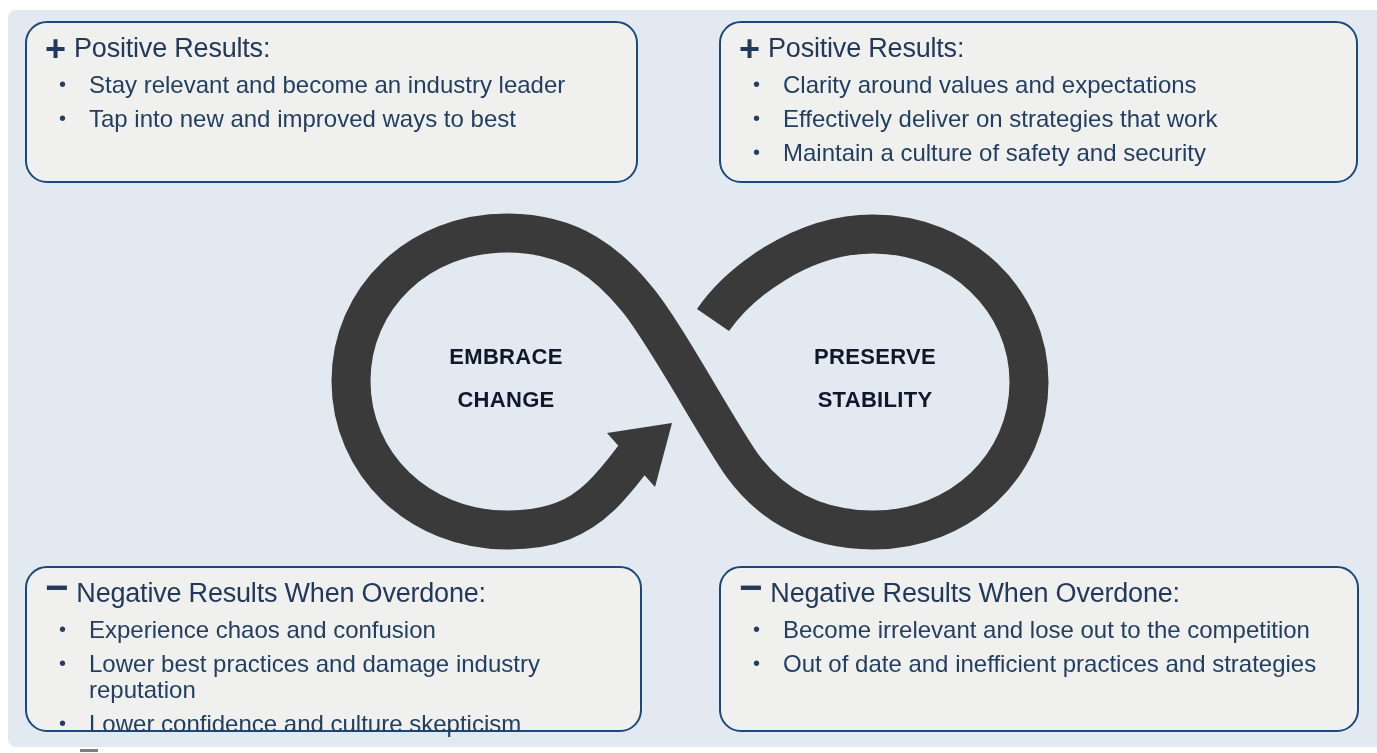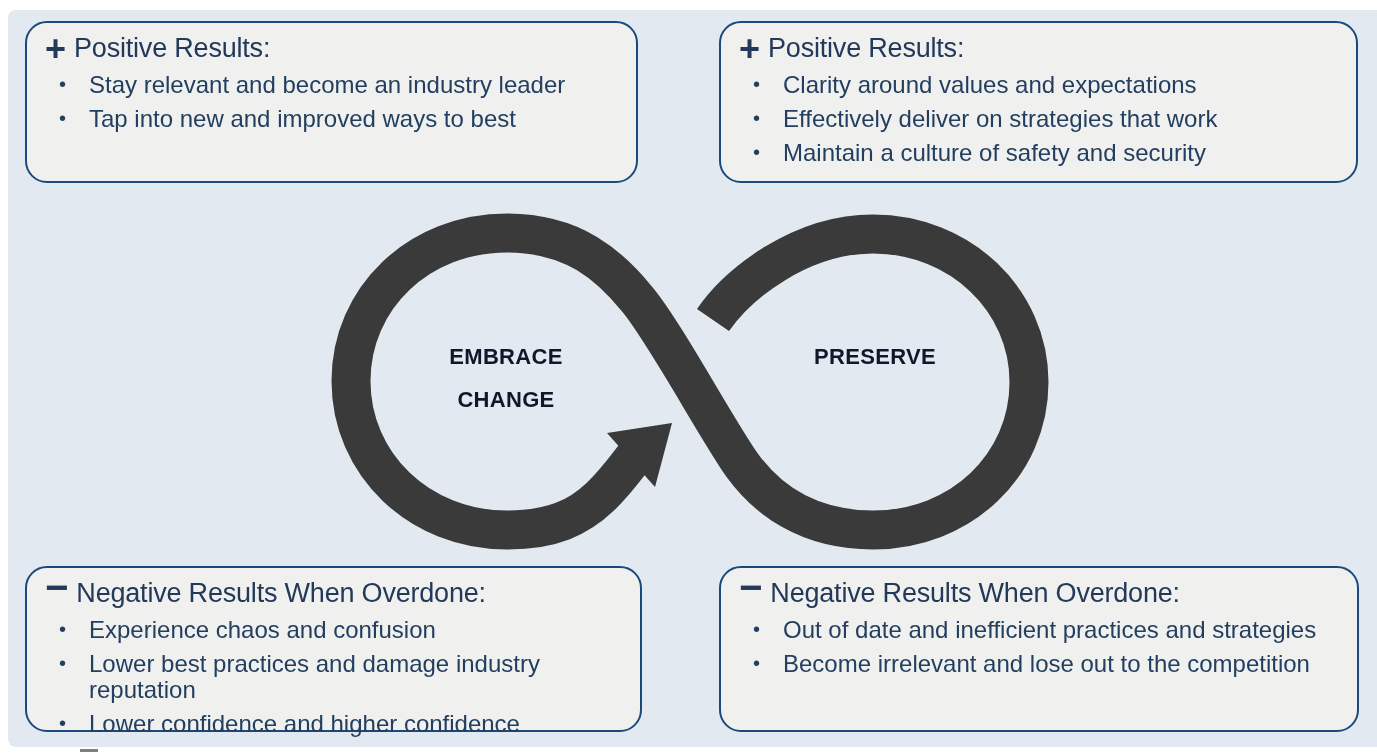--- a/index.html
+++ b/index.html
@@ -108,20 +108,21 @@
            C616,482 627,466 638,452" fill="none" stroke="#3a3a3a" stroke-width="39" stroke-linecap="butt"></path>
   <polygon points="672,423 655,487 607,433" fill="#3a3a3a"></polygon>
 </svg>
 
 <div class="pole-label pole-left">
   <div>EMBRACE</div>
   <div>CHANGE</div>
 </div>
 <div class="pole-label pole-right">
   <div>PRESERVE</div>
+  <div>STABILITY</div>
 </div>
 
 <div class="quadrant q-tl">
   <div class="q-header">
     <span class="q-sign">+</span>
     <span class="q-title">Positive Results:</span>
   </div>
   <ul class="q-bullets">
     <li>Stay relevant and become an industry leader</li>
     <li>Tap into new and improved ways to best</li>
@@ -141,28 +142,28 @@
 </div>
 
 <div class="quadrant q-bl">
   <div class="q-header">
     <span class="q-sign minus">−</span>
     <span class="q-title">Negative Results When Overdone:</span>
   </div>
   <ul class="q-bullets">
     <li>Experience chaos and confusion</li>
     <li>Lower best practices and damage industry reputation</li>
-    <li>Lower confidence and higher confidence</li>
+    <li>Lower confidence and culture skepticism</li>
   </ul>
 </div>
 
 <div class="quadrant q-br">
   <div class="q-header">
     <span class="q-sign minus">−</span>
     <span class="q-title">Negative Results When Overdone:</span>
   </div>
   <ul class="q-bullets">
+    <li>Become irrelevant and lose out to the competition</li>
     <li>Out of date and inefficient practices and strategies</li>
-    <li>Become irrelevant and lose out to the competition</li>
   </ul>
 </div>
 
 <div class="cropped-fragment"></div>
 
 </body></html>

